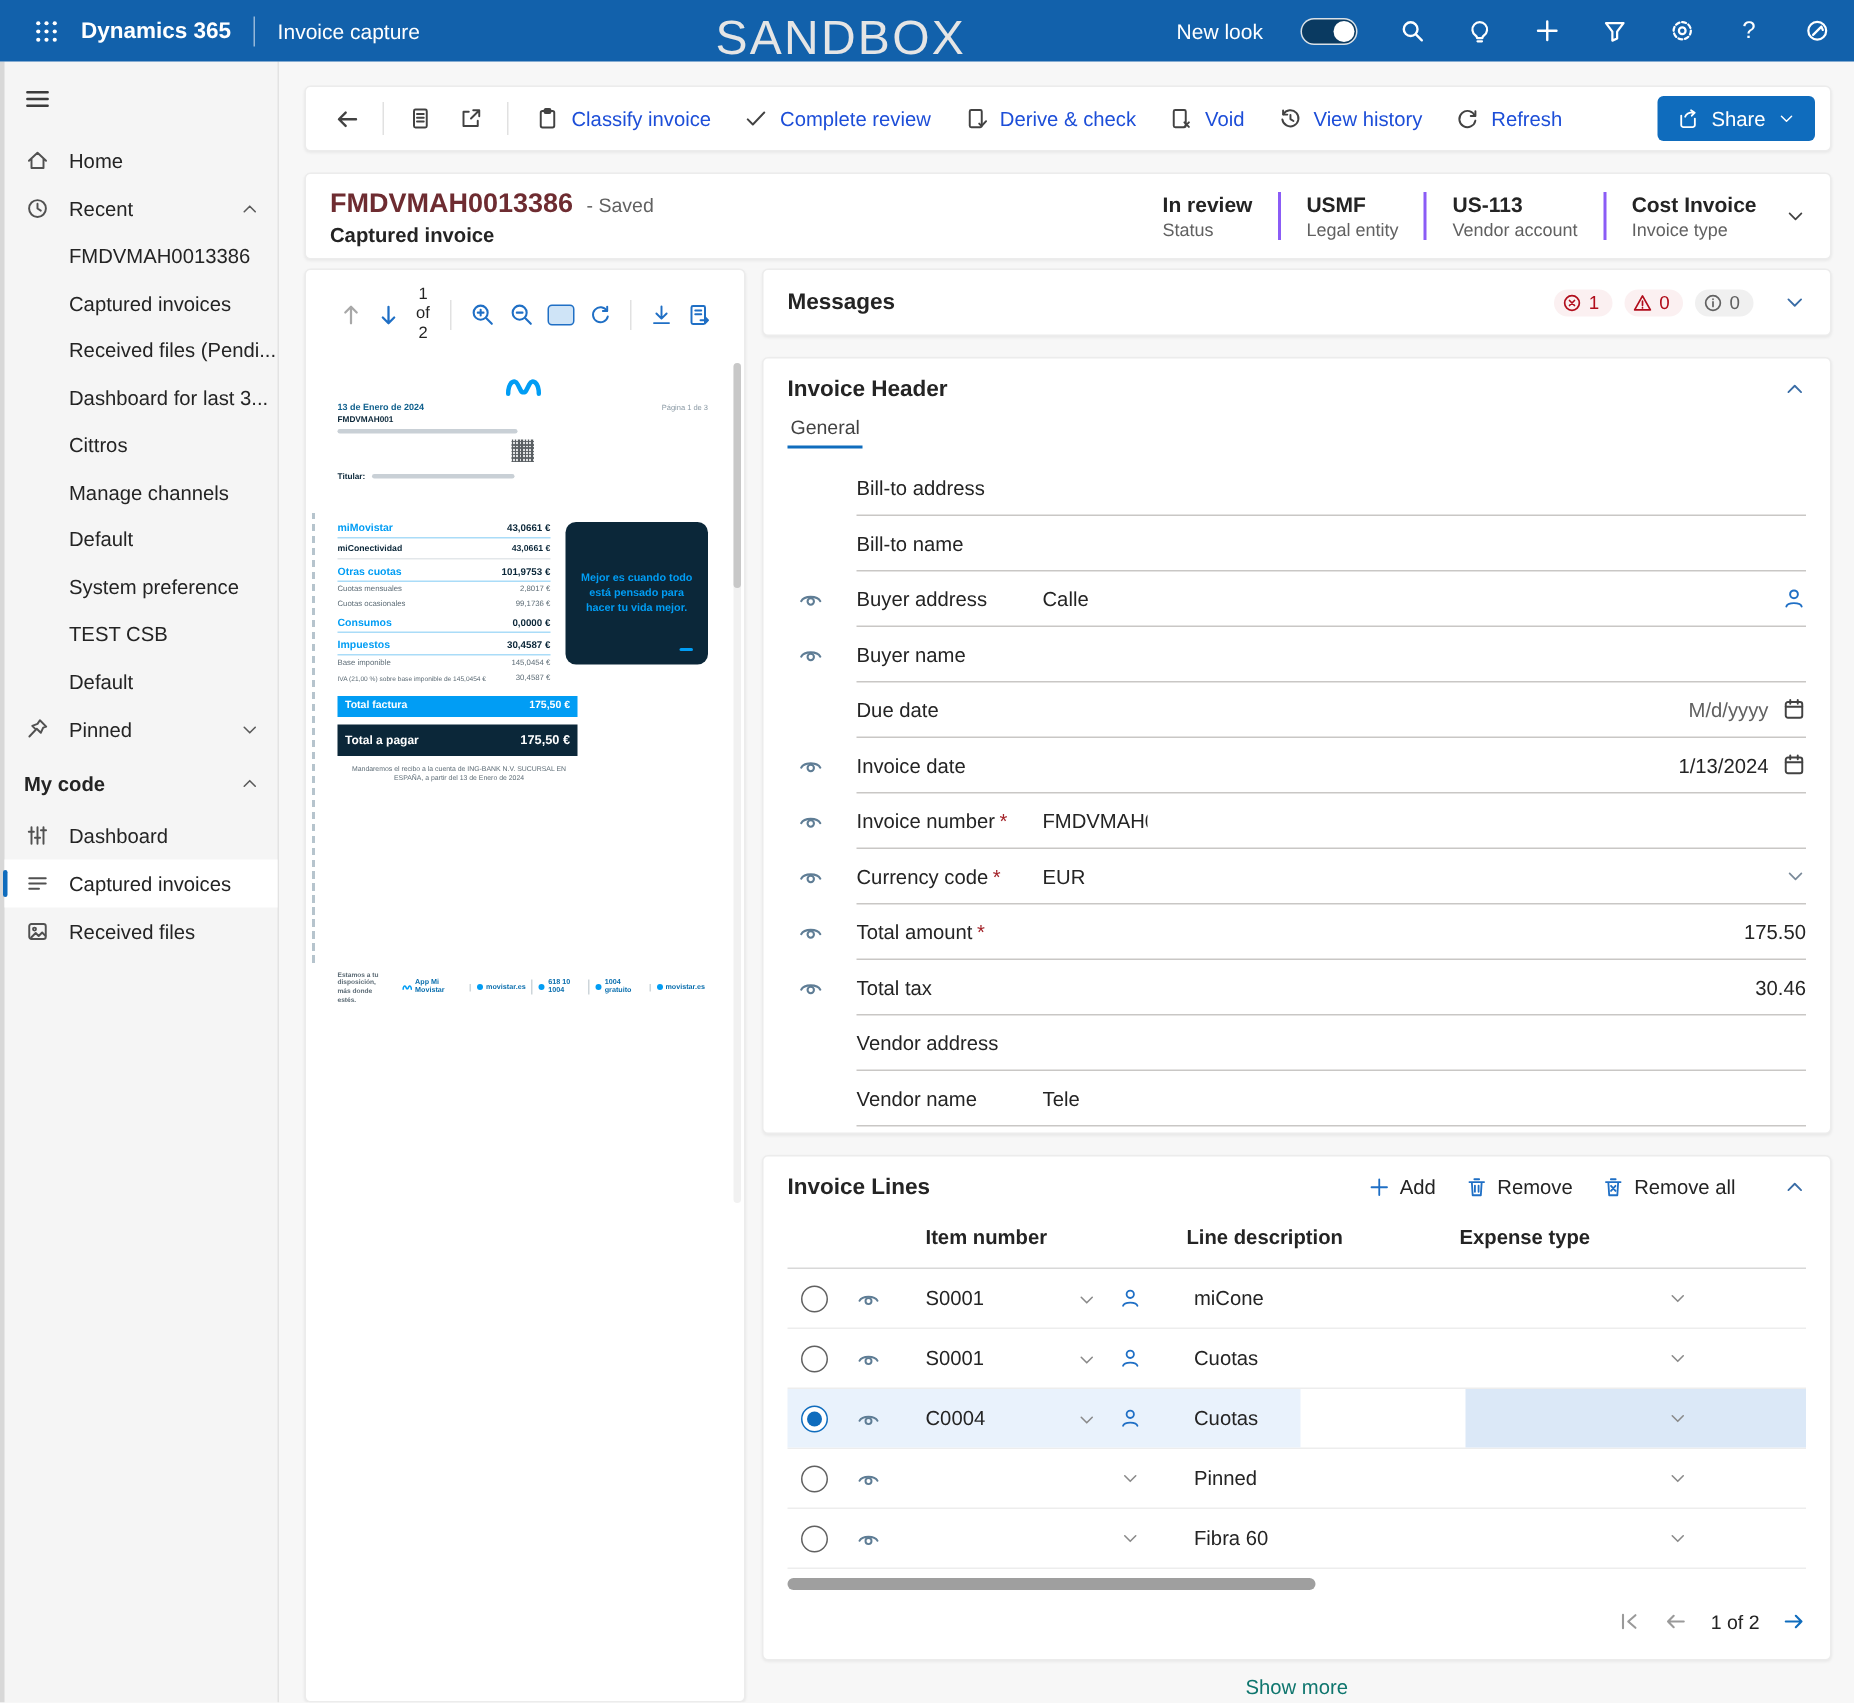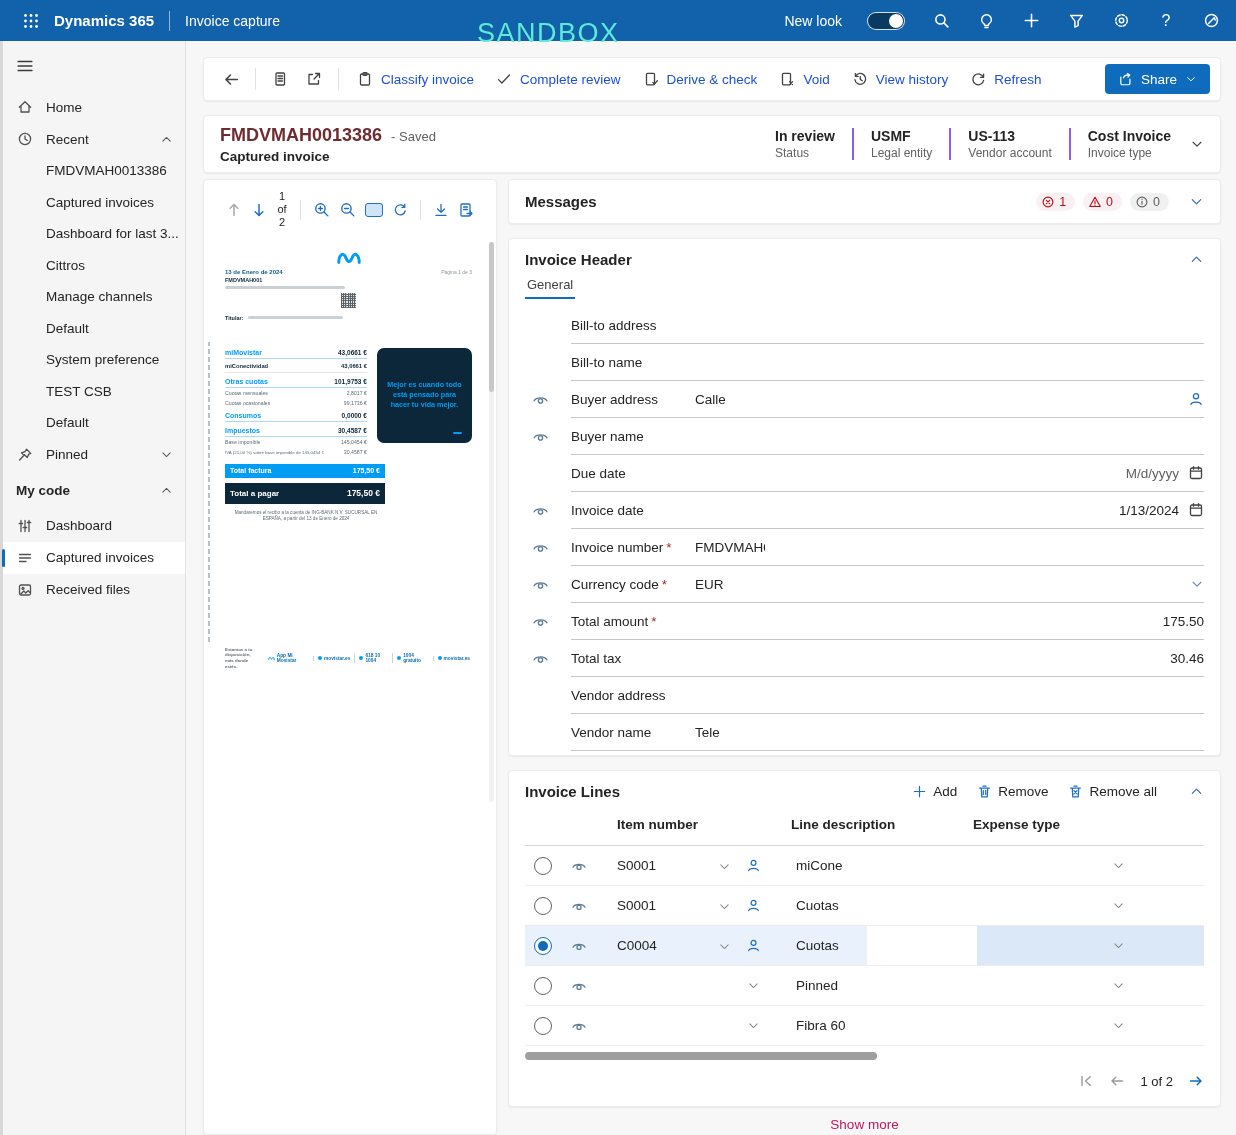--- a/index.html
+++ b/index.html
@@ -6,21 +6,21 @@
   html,body{width:1236px;height:1135px}
   body{position:relative;font-family:"Liberation Sans",sans-serif;font-size:13.5px;color:#242424;background:#f7f7f7;overflow:hidden}
   svg.ic{stroke:currentColor;fill:none;stroke-width:1.3;stroke-linecap:round;stroke-linejoin:round;flex:none;display:block}
 
   
   .topbar{position:absolute;left:0;top:0;right:0;height:41px;background:#1261ab;color:#fff;display:flex;align-items:center;padding:0 16px;z-index:9}
   .waffle{width:30px;height:30px;display:flex;align-items:center;justify-content:center;margin-right:8px}
   .brand{font-weight:700;font-size:15px}
   .tb-div{width:1px;height:20px;background:rgba(255,255,255,.55);margin:0 15px}
   .appname{font-size:14px}
-  .sandbox{position:absolute;left:477px;top:18px;font-size:27px;font-weight:400;letter-spacing:1.5px;color:#5eead4}
+  .sandbox{position:absolute;left:477px;top:7px;font-size:32px;font-weight:400;letter-spacing:1.5px;color:#e5e5e5}
   .tb-right{margin-left:auto;display:flex;align-items:center;gap:27px}
   .newlook{display:flex;align-items:center;gap:25px;font-size:14px}
   .toggle{width:38px;height:18px;border-radius:10px;background:#0a3a61;position:relative;border:1px solid rgba(255,255,255,.85)}
   .toggle::after{content:"";position:absolute;right:1px;top:1px;width:14px;height:14px;border-radius:50%;background:#fff}
   .tb-icon{width:18px;height:18px;display:flex;align-items:center;justify-content:center}
   .help-glyph{font-size:16px;line-height:1}
 
   
   .sidebar{position:absolute;left:0;top:41px;bottom:0;width:186px;background:#f5f5f5;border-right:1px solid #e3e3e3;border-left:3px solid #d8d8d8;padding-top:8px}
   .side-item{display:flex;align-items:center;height:32px;padding:0 12px 0 13px;position:relative;color:#242424}
@@ -151,21 +151,21 @@
   .lrow.sel .lleft{background:#e9f2fc}
   .lrow.sel .c-exp{background:#dbe8f7}
   .radio{width:18px;height:18px;border:1px solid #616161;border-radius:50%;background:#fff;position:relative}
   .radio.on{border-color:#0f6cbd}
   .radio.on::after{content:"";position:absolute;inset:3px;border-radius:50%;background:#0f6cbd}
   .hscroll{height:8px;margin-top:6px;position:relative}
   .hscroll .thumb{position:absolute;left:0;top:0;height:8px;width:352px;background:#9f9f9f;border-radius:4px}
   .pagerow{display:flex;align-items:center;justify-content:flex-end;gap:15px;height:42px;color:#9a9a9a}
   .pagetext{color:#242424;font-size:13px}
   .arrow-next{color:#0f6cbd}
-  .showmore{height:32px;display:flex;align-items:center;justify-content:center;color:#be185d;margin-top:6px}
+  .showmore{height:32px;display:flex;align-items:center;justify-content:center;color:#0f766e;margin-top:6px}
 </style>
 </head>
 <body>
 
 <div class="topbar">
   <div class="waffle">
     <svg class="ic" width="16" height="16" viewBox="0 0 16 16" style="stroke:none;fill:#fff">
       <circle cx="2.5" cy="2.5" r="1.4"></circle>
         <circle cx="8" cy="2.5" r="1.4"></circle>
         <circle cx="13.5" cy="2.5" r="1.4"></circle>
@@ -250,20 +250,23 @@
         <svg class="ic" width="13" height="13" viewBox="0 0 16 16">
           <path d="M3.5 10l4.5-4.5L12.5 10"></path>
         </svg>
       </span>
   </div>
   <div class="side-sub">
       <span>FMDVMAH0013386</span>
     </div>
   <div class="side-sub">
       <span>Captured invoices</span>
+    </div>
+  <div class="side-sub">
+      <span>Received files (Pendi...</span>
     </div>
   <div class="side-sub">
       <span>Dashboard for last 3...</span>
     </div>
   <div class="side-sub">
       <span>Cittros</span>
     </div>
   <div class="side-sub">
       <span>Manage channels</span>
     </div>

